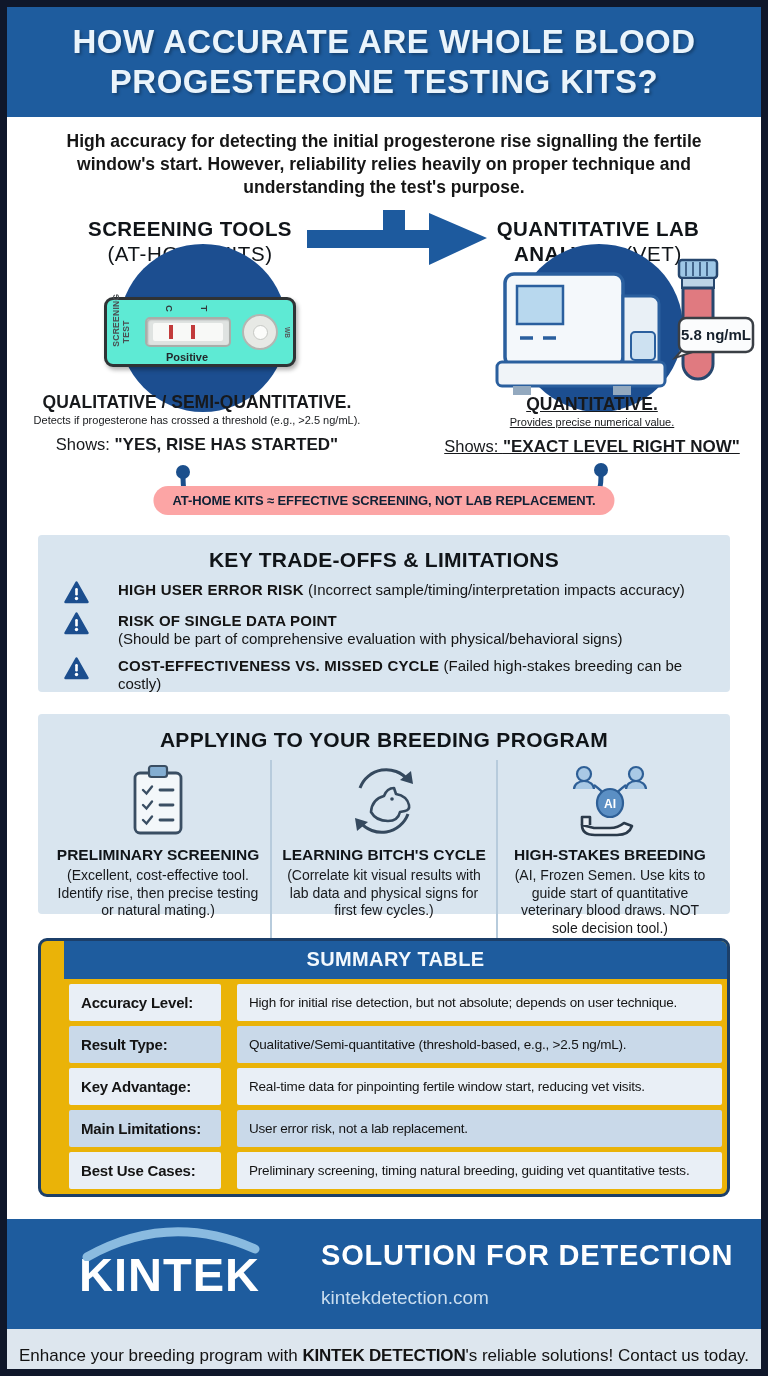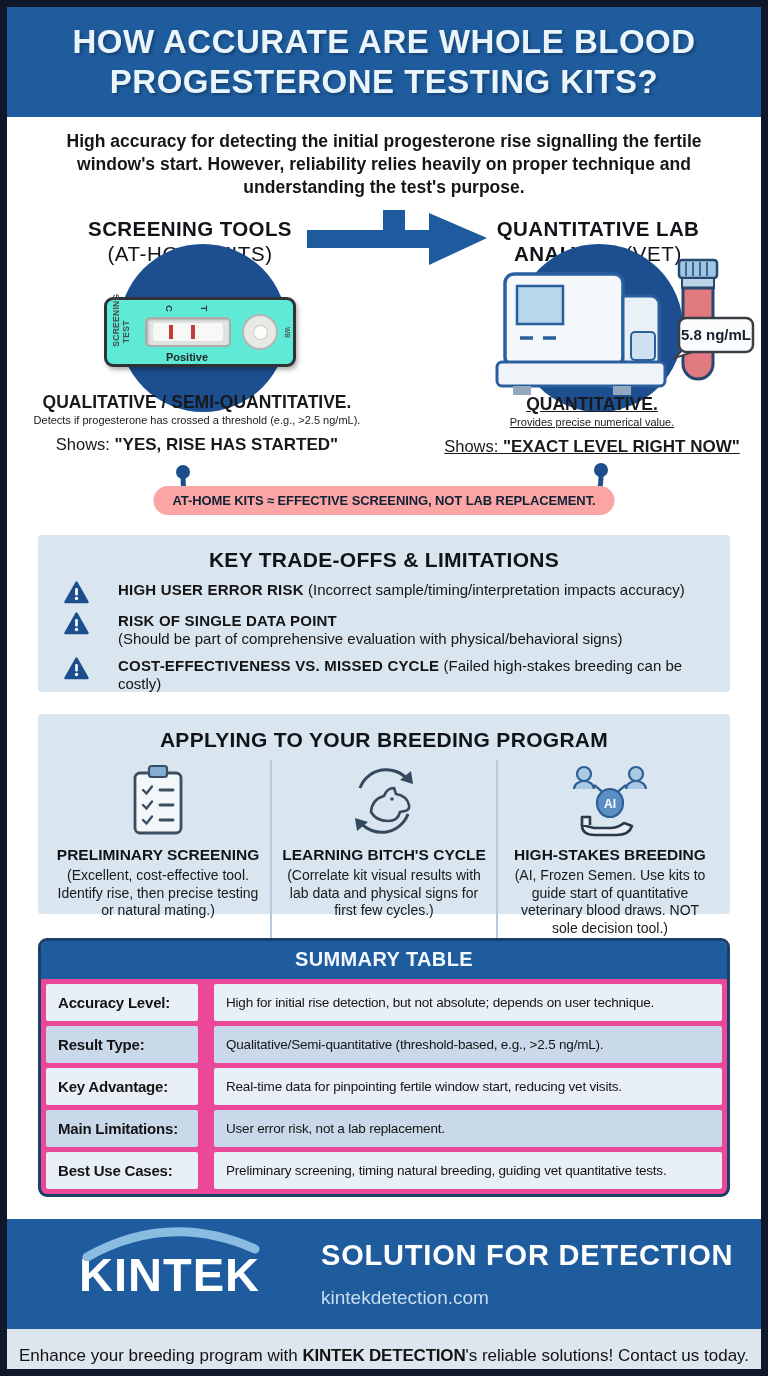--- a/index.html
+++ b/index.html
@@ -81,21 +81,21 @@
   .apply { margin-top:22px; height:200px; padding:14px 8px 20px; }
   .apply h2 { margin-bottom:8px; }
   .acols { display:flex; }
   .acol { flex:1 1 0; padding:0 10px; text-align:center; }
   .acol + .acol { border-left:2px solid #b7cbdc; }
   .aicon { height:82px; display:flex; align-items:center; justify-content:center; }
   .acol h3 { font-size:15.5px; font-weight:bold; margin:4px 0 3px; color:#101418; }
   .acol p { font-size:14px; line-height:1.26; color:#17191c; }
   
   .stable { width:692px; margin:24px auto 0; border:3px solid #1c3f69; border-radius:9px;
-            overflow:hidden; background:#ec4899; }
+            overflow:hidden; background:#eab308;padding-left:23px; }
   .stable .thead { background:#1e5c9e; padding:7px 0 8px; text-align:center;
                    font-size:20px; font-weight:bold; letter-spacing:.4px; color:#f2f8fd; }
   .tbody { padding:5px; display:flex; flex-direction:column; gap:5px; }
   .trow { display:flex; gap:16px; }
   .trow .lbl { flex:0 0 152px; padding:10px 4px 10px 12px; font-size:15px; font-weight:bold;
                letter-spacing:-.2px; display:flex; align-items:center; }
   .trow .val { flex:1 1 auto; padding:10px 8px 10px 12px; font-size:13.5px; letter-spacing:-.2px;
                display:flex; align-items:center; }
   .trow:nth-child(odd)  .lbl, .trow:nth-child(odd)  .val { background:#e9eff6; border-radius:2px; }
   .trow:nth-child(even) .lbl, .trow:nth-child(even) .val { background:#c9d9e9; border-radius:2px; }

